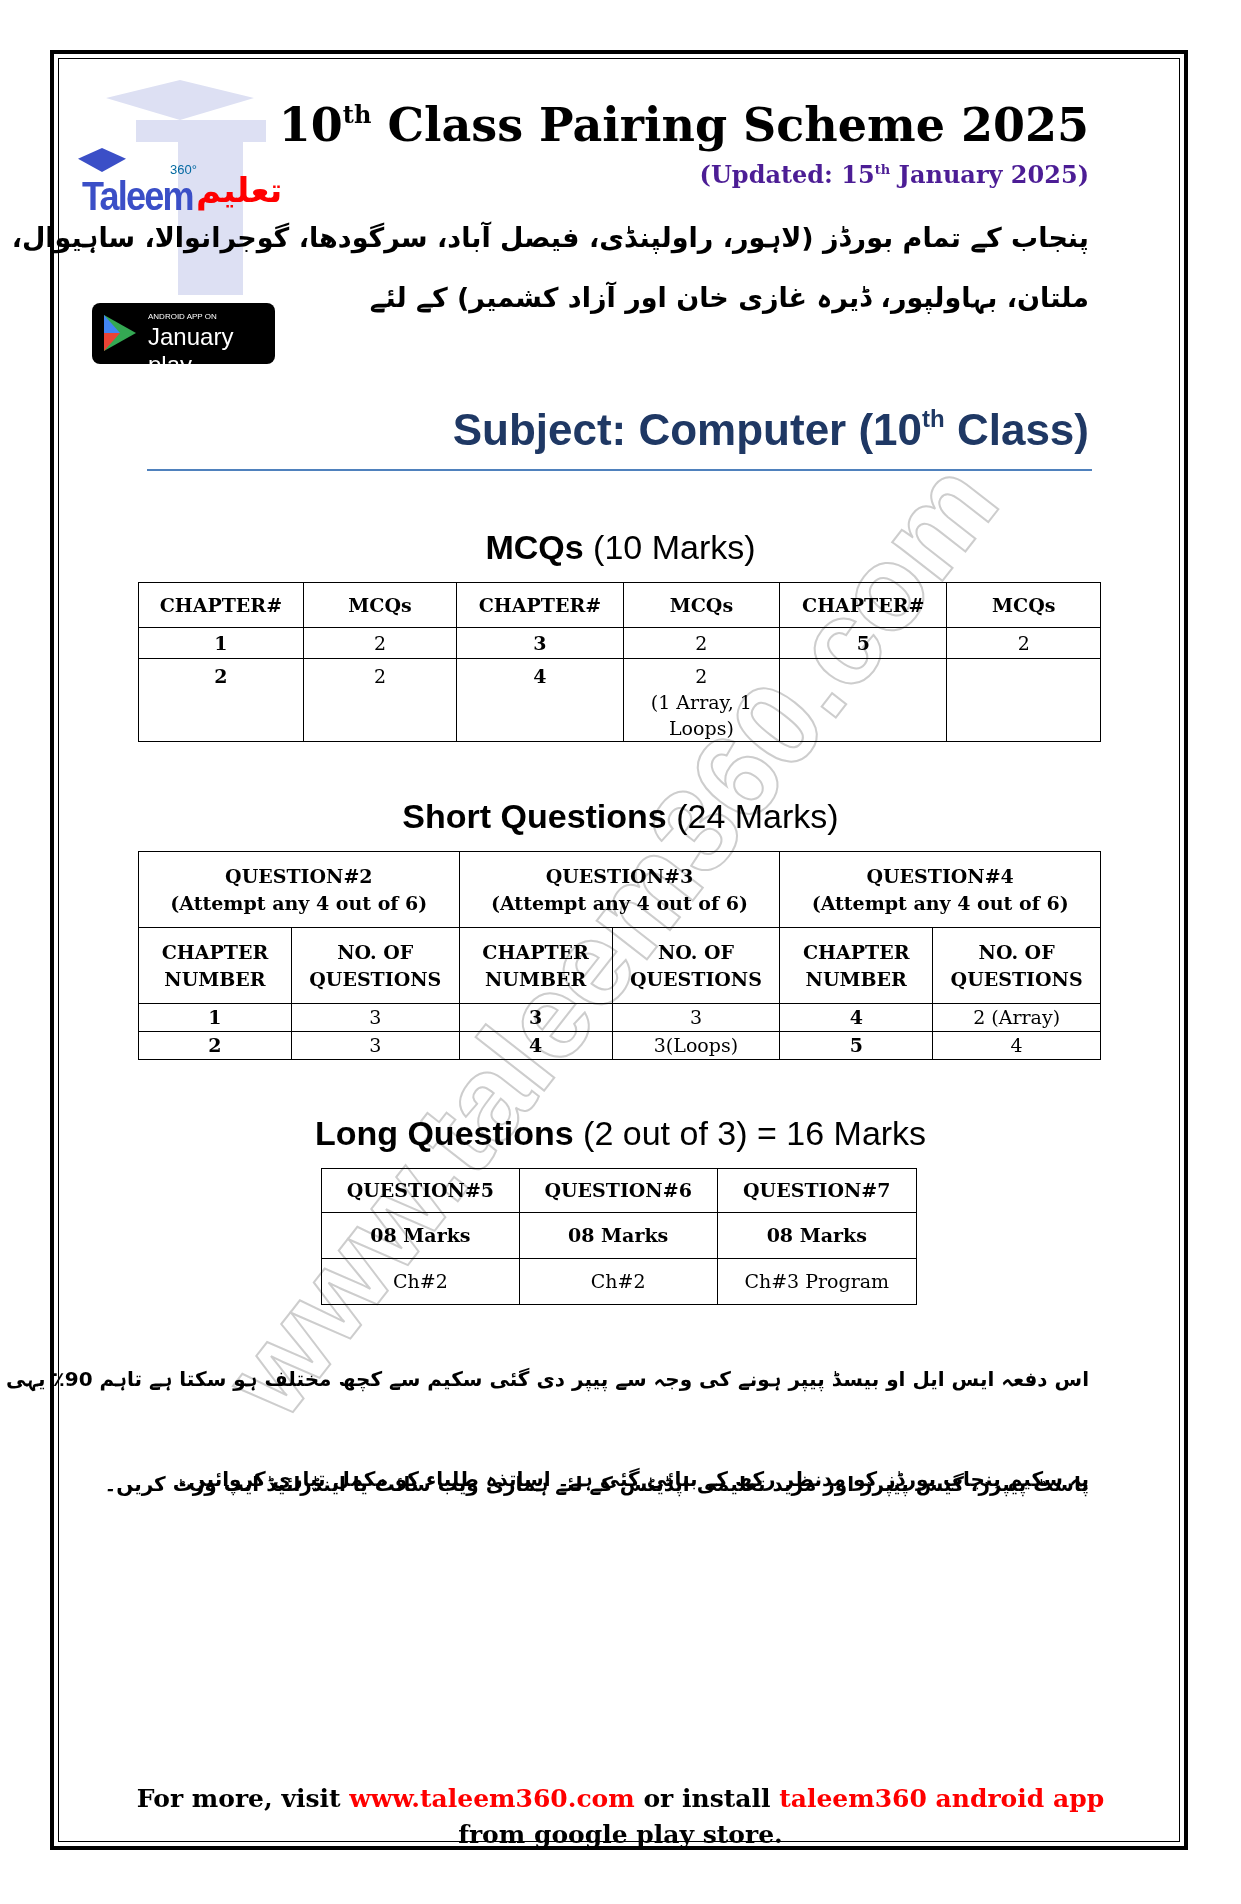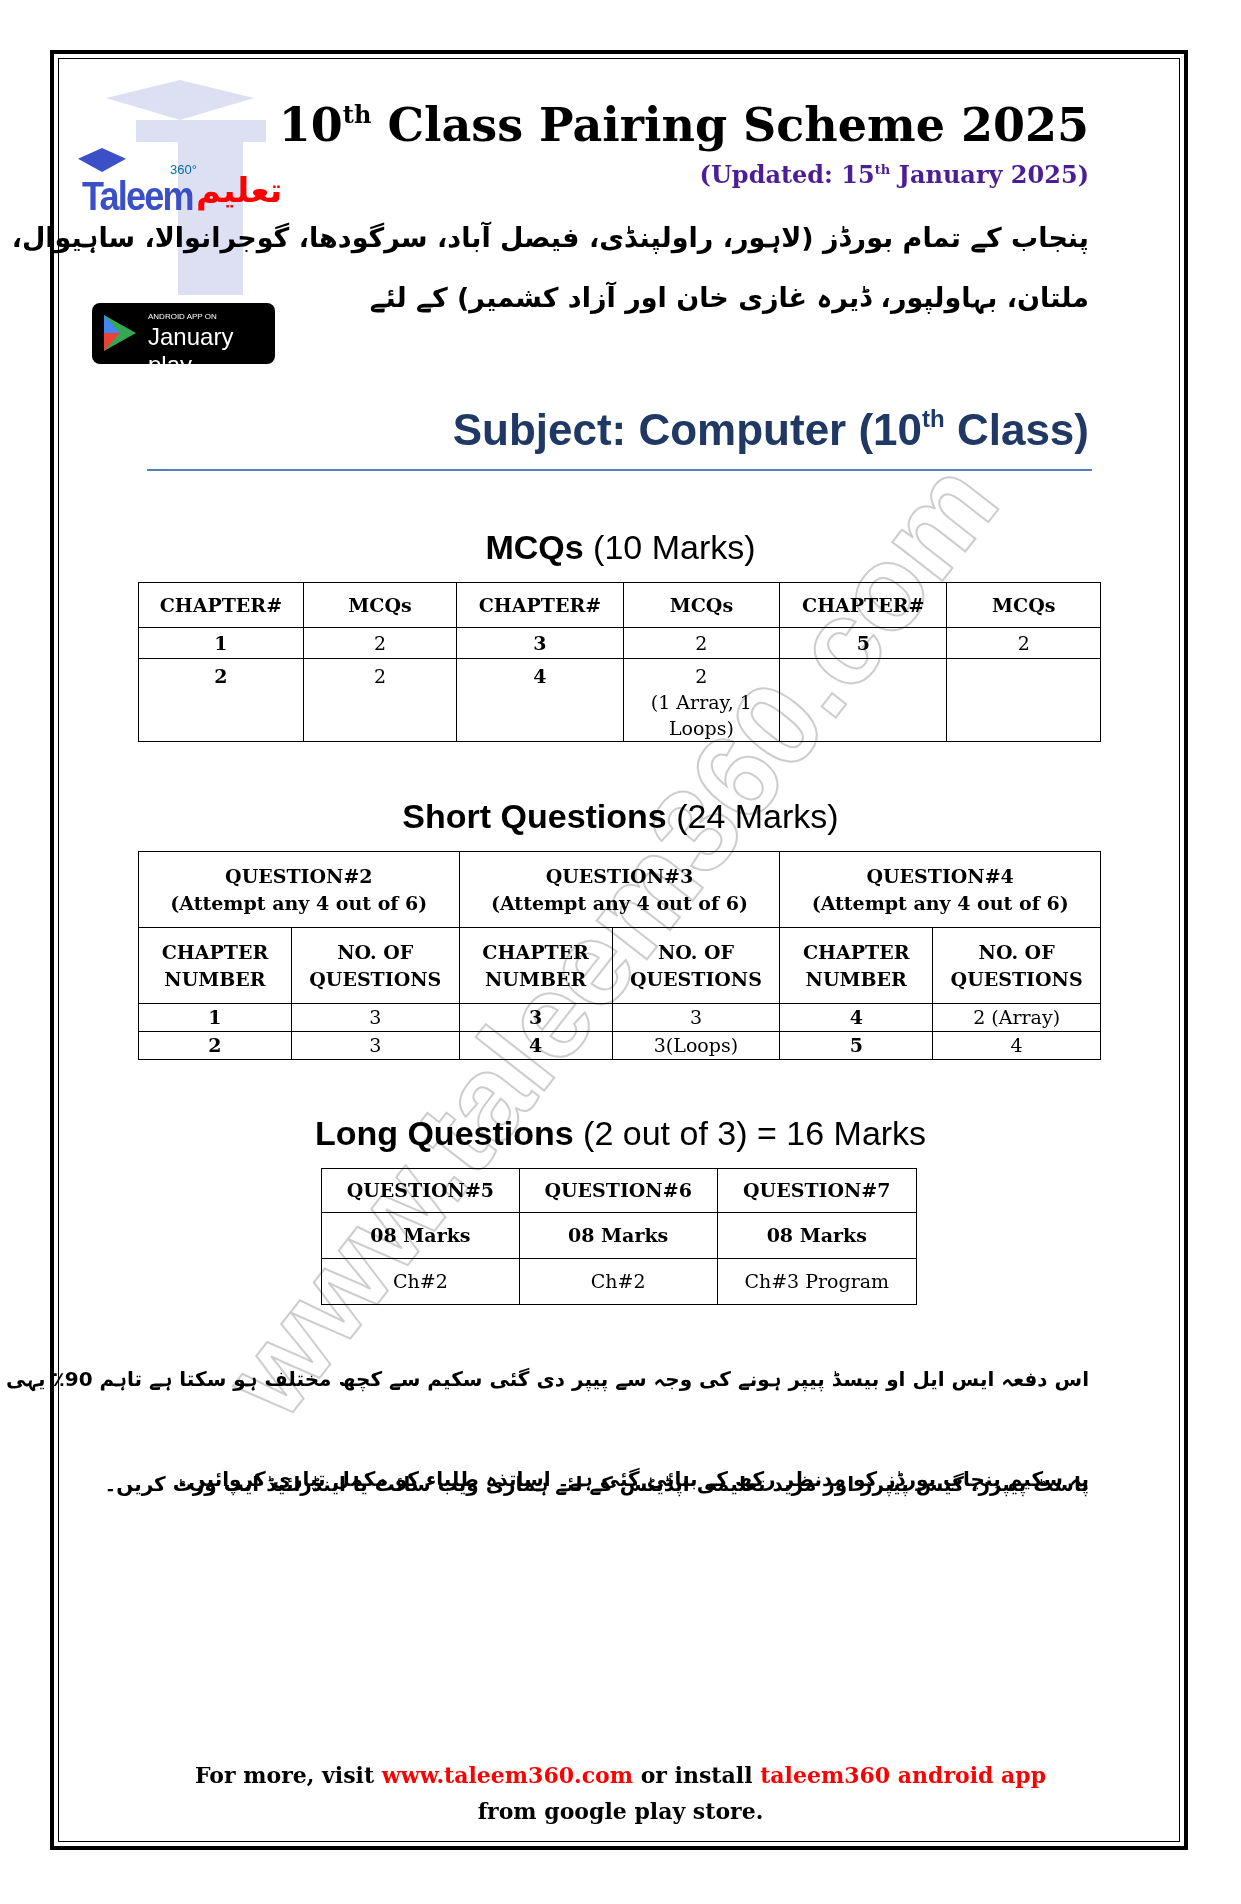--- a/index.html
+++ b/index.html
@@ -40,21 +40,21 @@
     .sec-heading b { font-weight:bold; }
 
     table.grid { position:absolute; border-collapse:collapse; font-family:"DejaVu Serif", serif;padding-left:12px; }
     table.grid td { border:1.5px solid #000; text-align:center; vertical-align:middle; font-size:19px; padding:0 4px; line-height:27px; }
     table.grid td.h { font-weight:bold; }
     table.grid td.b { font-weight:bold; }
     table.grid td.top { vertical-align:top; padding-top:4px; }
 
     .note { right:152px; font-family:"DejaVu Sans", sans-serif; font-size:20px; font-weight:bold; direction:rtl; white-space:nowrap; }
 
-    .footer { left:0; width:1241px; text-align:center; font-family:"DejaVu Serif", serif; font-size:22px; font-weight:bold; line-height:36px; }
+    .footer { left:0; width:1241px; text-align:center; font-family:"DejaVu Serif", serif; font-size:25px; font-weight:bold; line-height:36px;margin-top:24px; }
     .footer .red { color:#ff0000; }
 
     .watermark { left:230px; top:700px; font-family:"Liberation Sans", sans-serif; font-size:120px; font-weight:bold; color:transparent; -webkit-text-stroke:2px #c8c8c8; transform:rotate(-52deg); transform-origin:left center; white-space:nowrap; pointer-events:none; opacity:0.9; }
   </style>
 </head>
 <body>
 
 <div class="frame-outer"></div>
 <div class="frame-inner"></div>
 

